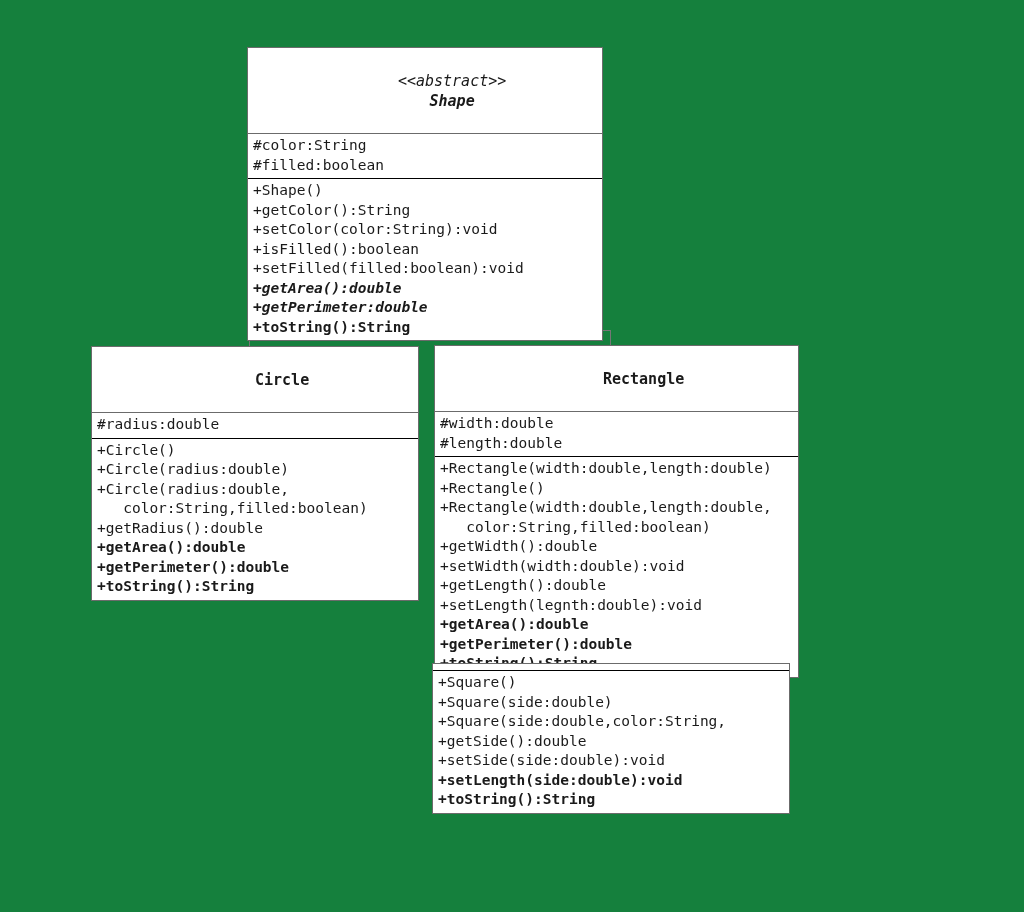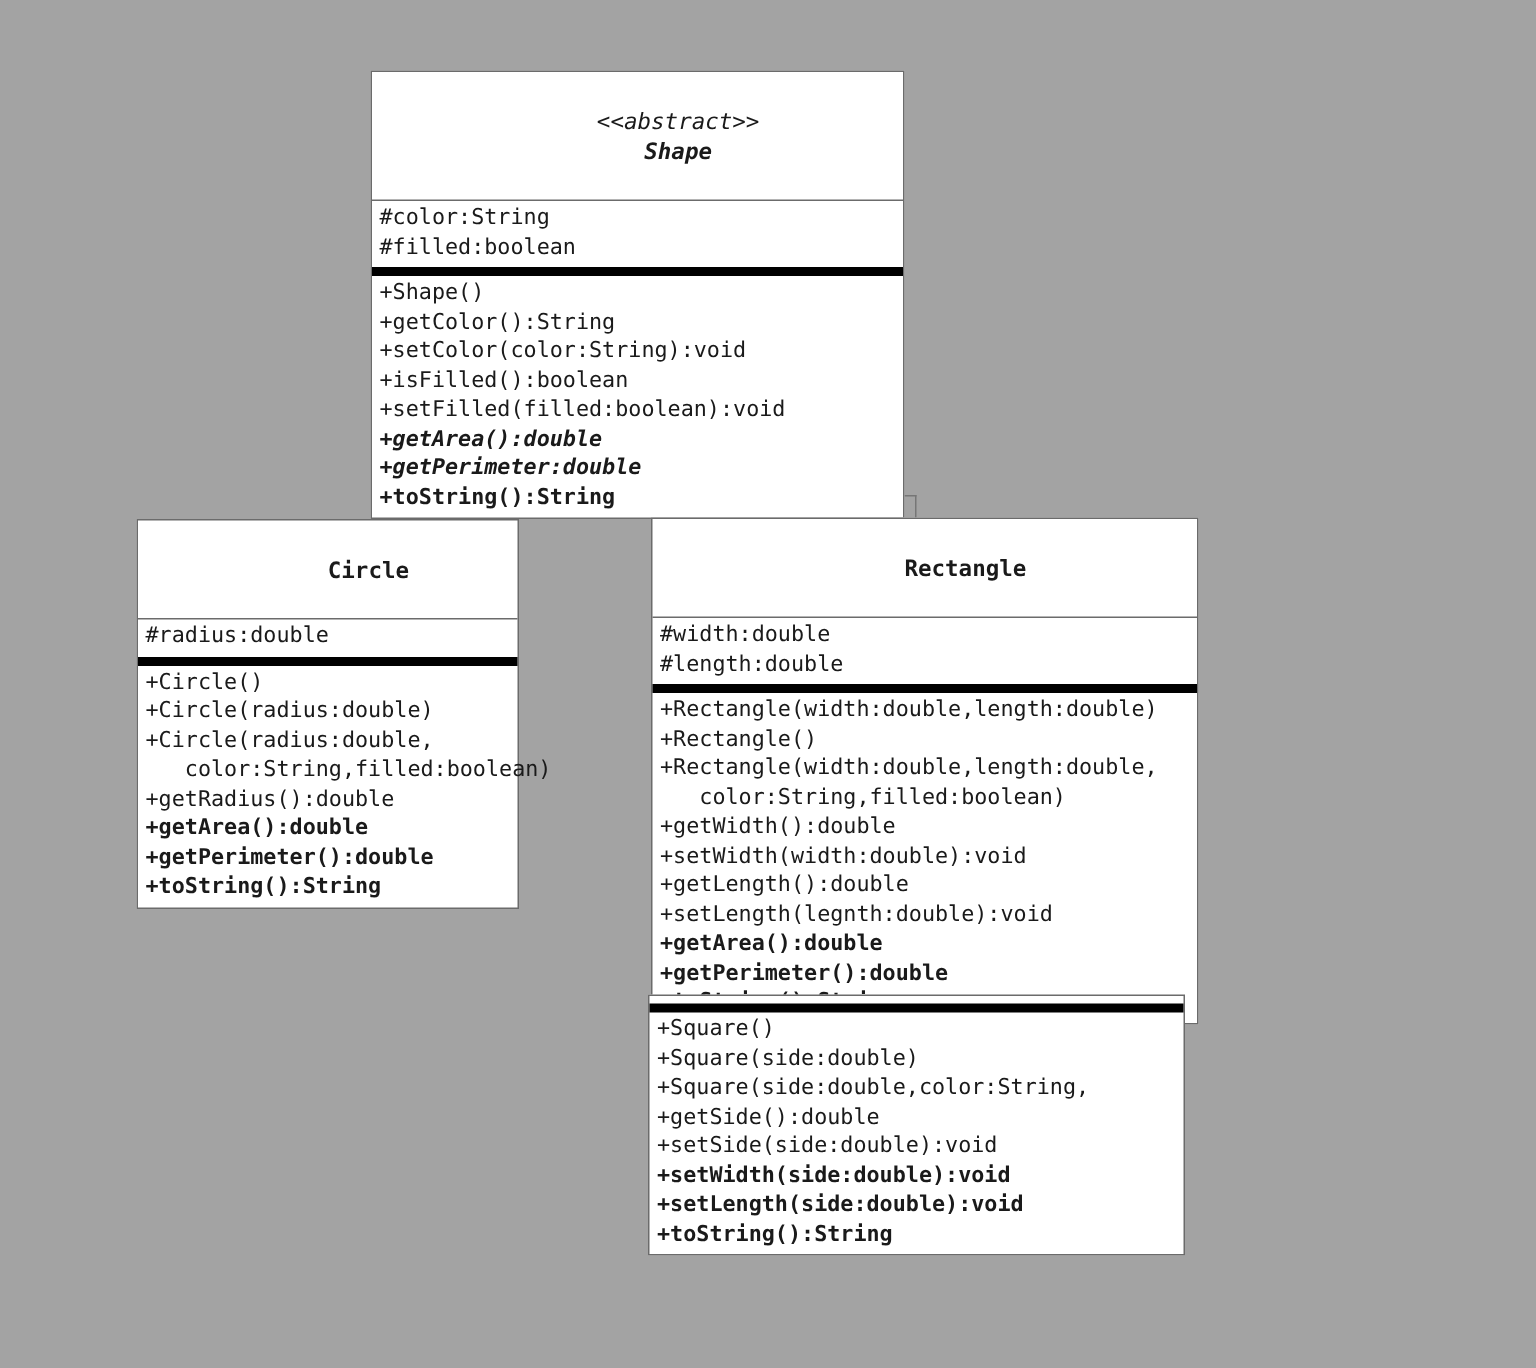--- a/index.html
+++ b/index.html
@@ -5,21 +5,21 @@
   * { margin: 0; padding: 0; box-sizing: border-box; }
   html, body { background: #ffffff; }
   body {
     width: 1024px; height: 912px;
     font-family: "DejaVu Sans Mono", "Liberation Mono", monospace;
     color: #1a1a1a;
   }
   .canvas {
     position: relative;
     width: 1024px; height: 912px;
-    background: #a3a3a3;
+    background: #15803d;
     overflow: hidden;
   }
   .class-box {
     position: absolute;
     background: #ffffff;
     border: 1px solid #6b6b6b;
   }
   .title {
     text-align: center;
     font-size: 15px;
@@ -29,21 +29,21 @@
     border-bottom: 1px solid #6b6b6b;
     white-space: pre;
   }
   .stereo {
     font-style: italic;
     font-weight: normal;
   }
   .cname { font-weight: bold; }
   .cname.abstract { font-style: italic; }
   .attrs {
-    border-bottom: 6px solid #000000;
+    border-bottom: 1px solid #000000;
     padding: 2px 5px 3px 5px;
     min-height: 7px;
   }
   .methods {
     padding: 2px 5px 3px 5px;
   }
   .line {
     font-size: 14.5px;
     line-height: 19.5px;
     white-space: pre;
@@ -87,21 +87,21 @@
         <div class="line plain">+getColor():String</div>
         <div class="line plain">+setColor(color:String):void</div>
         <div class="line plain">+isFilled():boolean</div>
         <div class="line plain">+setFilled(filled:boolean):void</div>
         <div class="line bold-italic">+getArea():double</div>
         <div class="line bold-italic">+getPerimeter:double</div>
         <div class="line bold">+toString():String</div>
       </div>
   </div>
 
-  <div class="class-box" style="left:91px; top:346px; width:255px;">
+  <div class="class-box" style="left:91px; top:346px; width:328px;">
     <div class="title">
       <span class="cname">Circle</span>
     </div>
     <div class="attrs">
         <div class="line plain">#radius:double</div>
       </div>
     <div class="methods">
         <div class="line plain">+Circle()</div>
         <div class="line plain">+Circle(radius:double)</div>
         <div class="line plain">+Circle(radius:double,</div>
@@ -137,19 +137,18 @@
   </div>
 
   <div class="class-box" style="left:432px; top:663px; width:358px;">
     <div class="attrs"></div>
     <div class="methods">
         <div class="line plain">+Square()</div>
         <div class="line plain">+Square(side:double)</div>
         <div class="line plain">+Square(side:double,color:String,</div>
         <div class="line plain">+getSide():double</div>
         <div class="line plain">+setSide(side:double):void</div>
-        <div class="line bold">+setWidth(side:double):void</div>
         <div class="line bold">+setLength(side:double):void</div>
         <div class="line bold">+toString():String</div>
       </div>
   </div>
 
 </div>
 
 </body></html>

